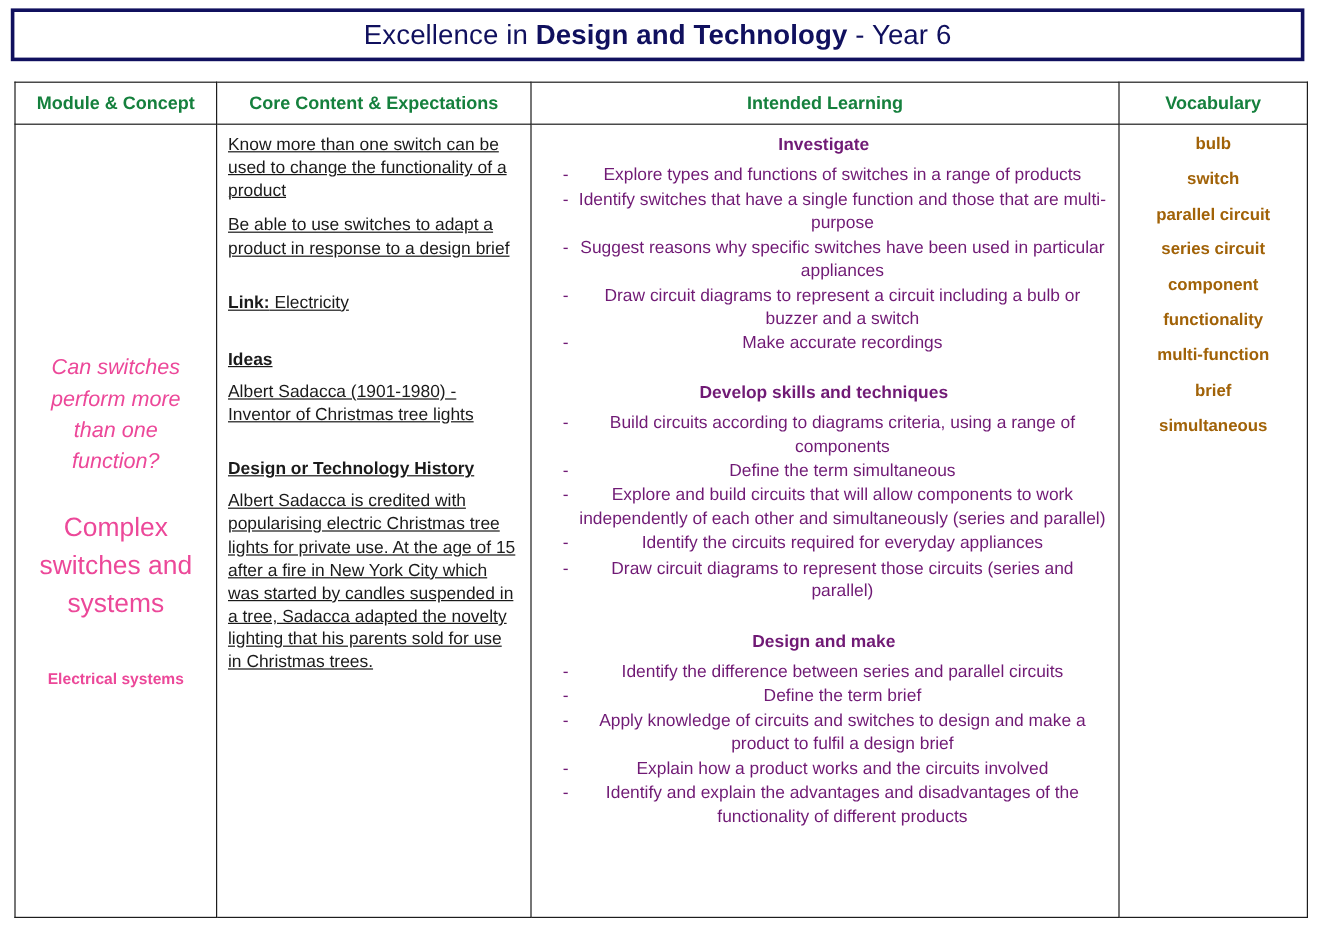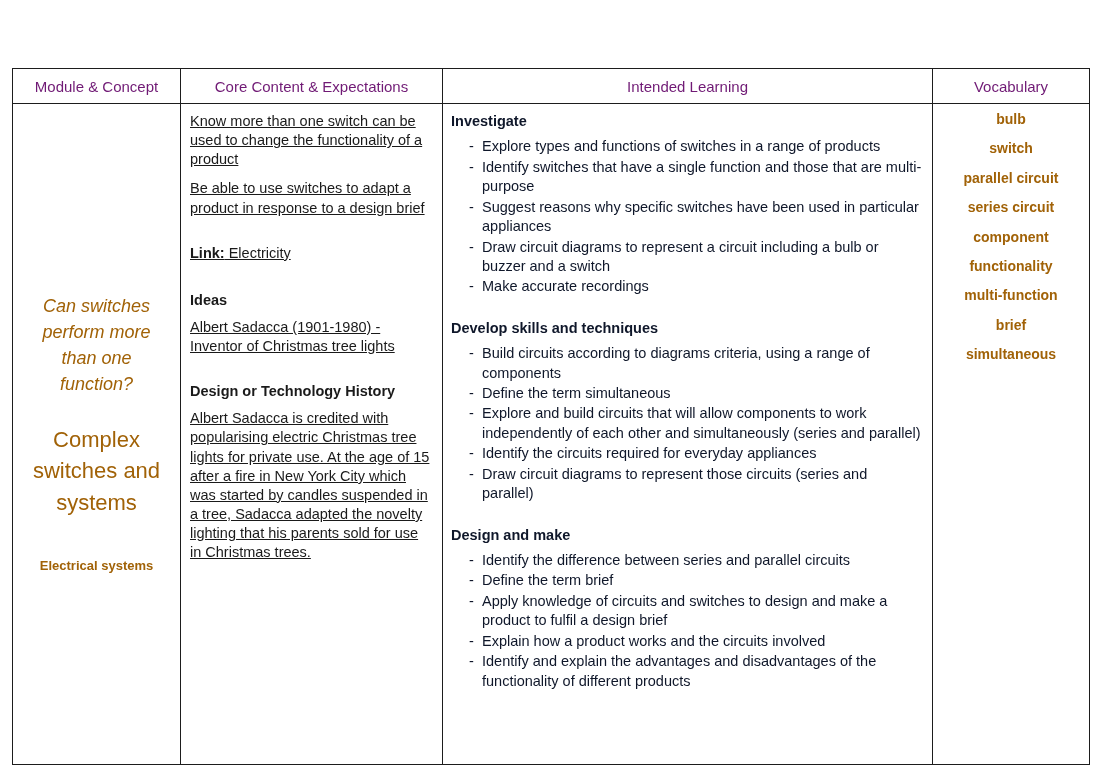--- a/index.html
+++ b/index.html
@@ -65,29 +65,29 @@
   col.c2 { width: 262px; }
   col.c3 { width: 490px; }
   col.c4 { width: 157px; }
 
   
   .hdr th {
     height: 30px;
     text-align: center;
     vertical-align: middle;
     font-size: 15px;
-    font-weight: normal;
-    color: #701a75;
+    font-weight: bold;
+    color: #15803d;
     padding: 2px 4px;
   }
 
   
   .col1 {
     text-align: center;
-    color: #a16207;
+    color: #ec4899;
     padding: 10px 12px 10px 12px !important;
   }
   .col1-inner {
     display: flex;
     flex-direction: column;
     justify-content: center;
     min-height: 640px;
   }
   .c1-question {
     font-size: 18px;
@@ -117,29 +117,31 @@
   .col2 p {
     margin: 0 0 10px 0;
     text-decoration: underline;
   }
   .col2 p.gap-after { margin-bottom: 26px; }
   .col2 .lbl { font-weight: bold; }
   .col2 h4 {
     font-size: 14.5px;
     font-weight: bold;
     margin: 0 0 8px 0;
+    text-decoration: underline;
   }
   .col2 .section-space { height: 18px; }
 
   
   .col3 {
     padding: 8px 10px 8px 8px !important;
     font-size: 14.5px;
     line-height: 1.34;
-    color: #0f172a;
+    color: #701a75;
+    text-align: center;
   }
   .col3 .sec { margin-bottom: 22px; }
   .col3 .sec:last-child { margin-bottom: 0; }
   .col3 .sec-title {
     font-weight: bold;
     font-size: 14.5px;
     margin: 0 0 6px 0;
   }
   .col3 ul {
     list-style: none;
@@ -169,20 +171,25 @@
   .col4 .vocab-word {
     margin: 0 0 14px 0;
   }
   .col4 .vocab-word:last-child { margin-bottom: 0; }
 </style>
 </head>
 <body>
 
 <div class="page">
 
+  <div class="title-box">
+    <div class="title-text">
+      <span>Excellence in </span><span class="bold">Design and Technology</span><span> - Year 6</span>
+    </div>
+  </div>
 
   <table class="tbl">
     <colgroup>
       <col class="c1">
         <col class="c2">
         <col class="c3">
         <col class="c4">
     </colgroup>
     <thead>
       <tr class="hdr">

